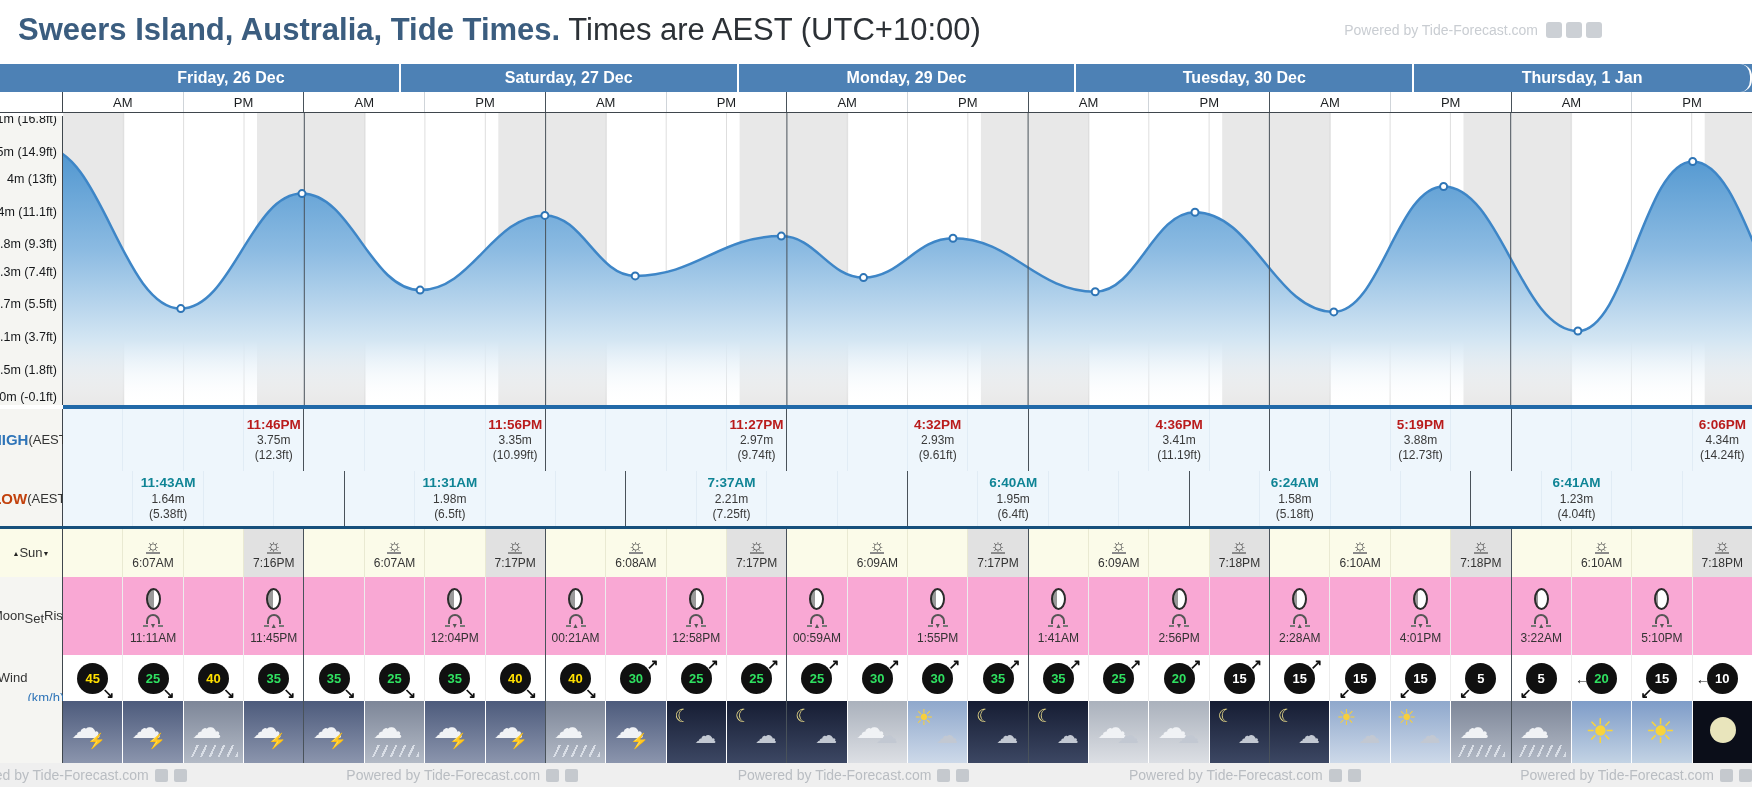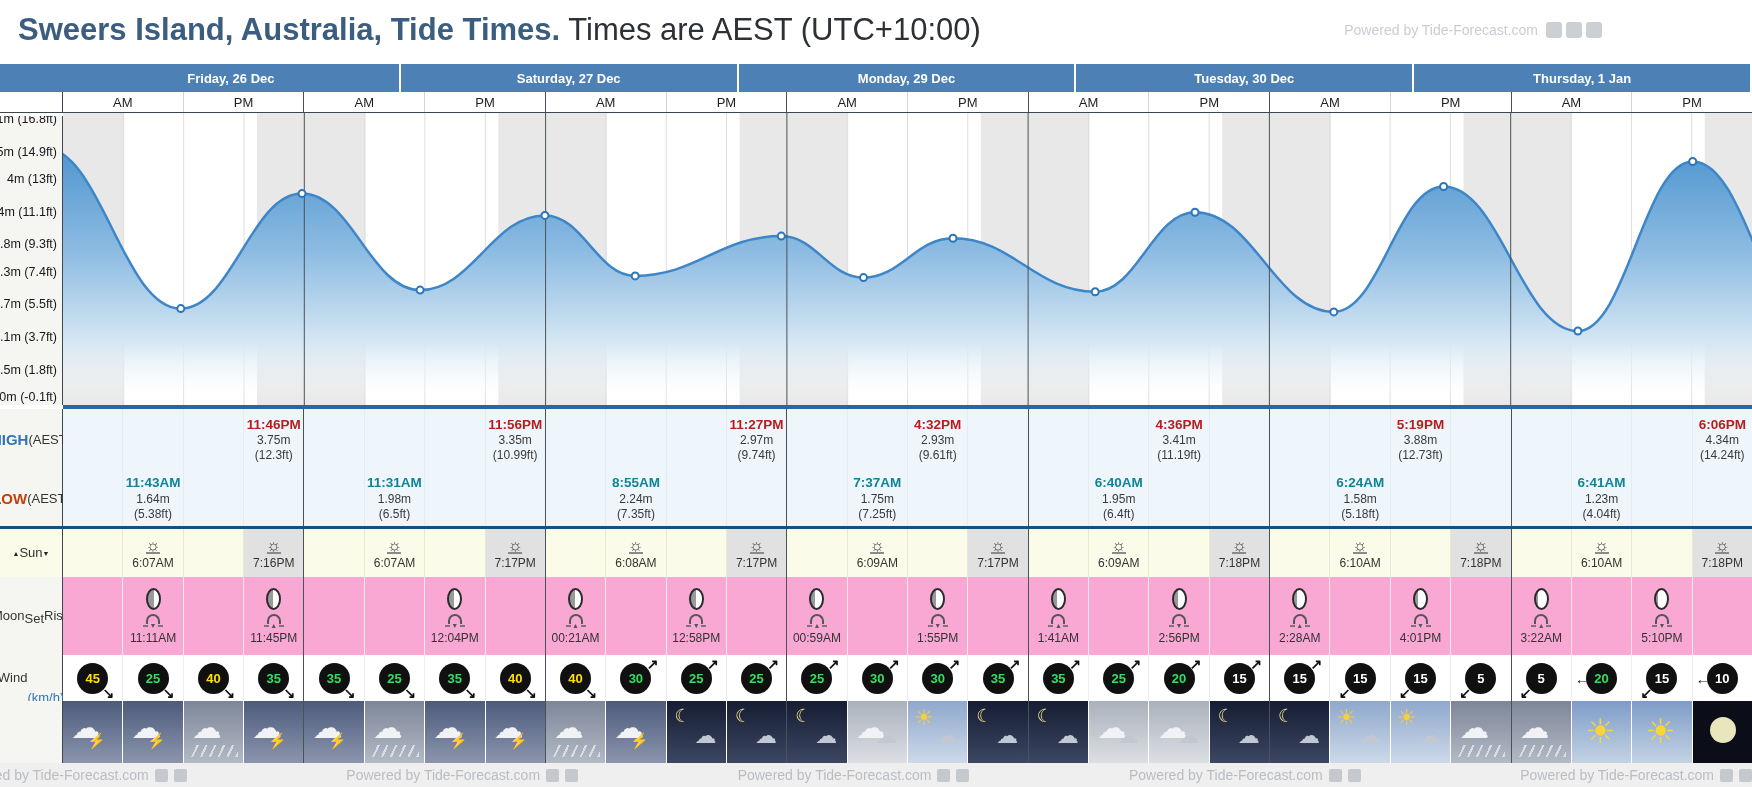--- a/index.html
+++ b/index.html
@@ -13,29 +13,29 @@
           color:#c9cdd2;font-size:14px;}
   .wm-icons{display:flex;gap:4px;}
   .wm-icon{width:16px;height:16px;background:#ccd0d5;border-radius:3px;}
   
   .grid-row{position:absolute;left:0;width:1752px;display:flex;}
   .label-cell{flex:0 0 63px;width:63px;box-sizing:border-box;border-right:1px solid #3f464d;
               background:#f5f5f2;display:flex;flex-direction:row;align-items:center;justify-content:center;
               font-size:12px;line-height:1.2;}
   .days{flex:1;display:flex;}
   .day{flex:1;display:flex;position:relative;box-sizing:border-box;border-right:1px solid #49525a;}
-  .day:last-child{border-right:none;}
+  .day:last-child{border-right:none;border-radius:12px;}
   .q{flex:1;box-sizing:border-box;border-right:1px solid var(--qline,#e2e2e2);
      display:flex;flex-direction:column;align-items:center;justify-content:center;overflow:visible;}
   .q:last-child{border-right:none;}
   
   .hdr-days{top:64px;height:28px;background:#4d81b5;}
   .hdr-days .label-cell{background:#4d81b5;border-right:1px solid #4d81b5;}
   .hdr-days .day{align-items:center;justify-content:center;border-right:2px solid #fff;
-                 color:#fff;font-size:13px;font-weight:bold;}
+                 color:#fff;font-size:16px;font-weight:bold;}
   .hdr-ampm{top:92px;height:21px;background:#fff;border-bottom:1px solid #3f464d;box-sizing:border-box;}
   .hdr-ampm .label-cell{background:#fff;}
   .half{flex:1;display:flex;align-items:center;justify-content:center;font-size:13px;color:#1c1f22;
         border-right:1px solid #cfd4d9;box-sizing:border-box;}
   .half:last-child{border-right:none;}
   
   #chart{position:absolute;left:63px;top:113px;width:1689px;height:292px;border-bottom:4px solid #2169a8;
          background:#fff;}
   #axis-labels{position:absolute;left:0;top:116px;width:63px;height:289px;overflow:hidden;background:#f5f5f2;
                border-right:1px solid #3f464d;box-sizing:border-box;}
@@ -367,34 +367,22 @@
               <div class="t-val">(6.5ft)</div>
             </div>
           </div>
           <div class="q low"></div>
           <div class="q low"></div>
         </div>
         <div class="day">
           <div class="q low"></div>
           <div class="q low">
             <div class="tide-block">
-              <div class="t-time">8:55AM</div>
-              <div class="t-val">2.24m</div>
-              <div class="t-val">(7.35ft)</div>
-            </div>
-          </div>
-          <div class="q low"></div>
-          <div class="q low"></div>
-        </div>
-        <div class="day">
-          <div class="q low"></div>
-          <div class="q low">
-            <div class="tide-block">
               <div class="t-time">7:37AM</div>
-              <div class="t-val">1.75m</div>
+              <div class="t-val">2.21m</div>
               <div class="t-val">(7.25ft)</div>
             </div>
           </div>
           <div class="q low"></div>
           <div class="q low"></div>
         </div>
         <div class="day">
           <div class="q low"></div>
           <div class="q low">
             <div class="tide-block">

